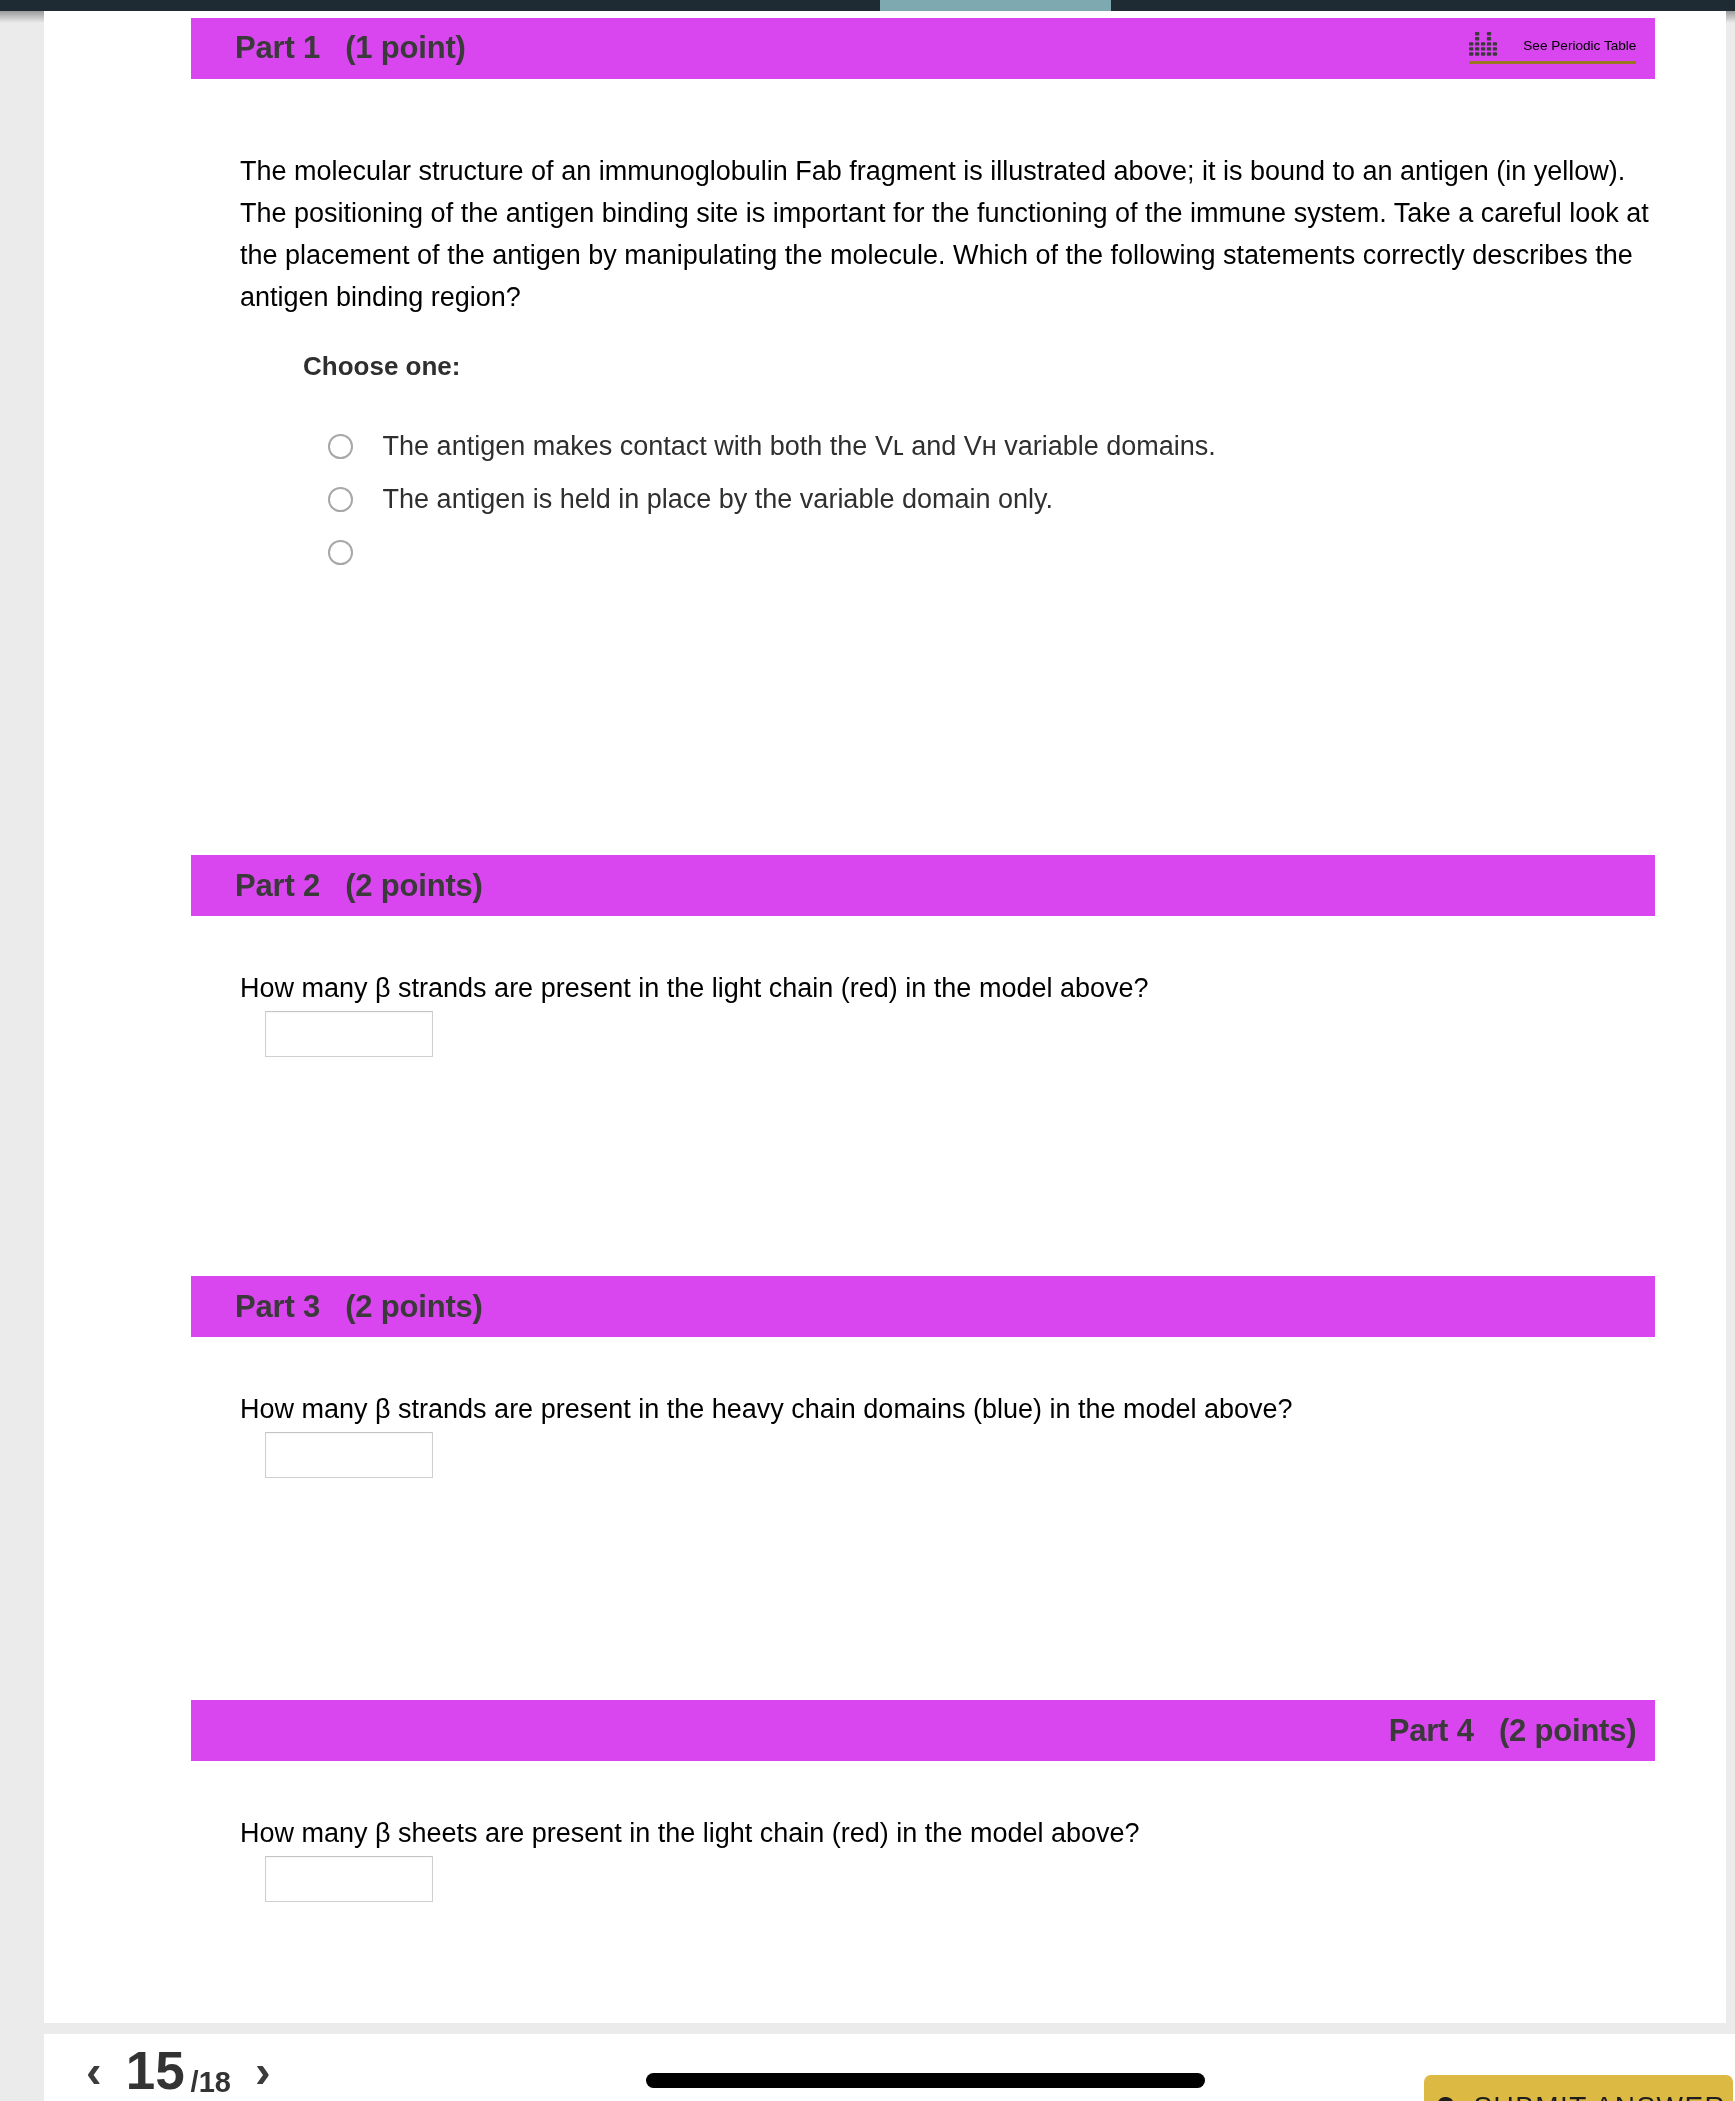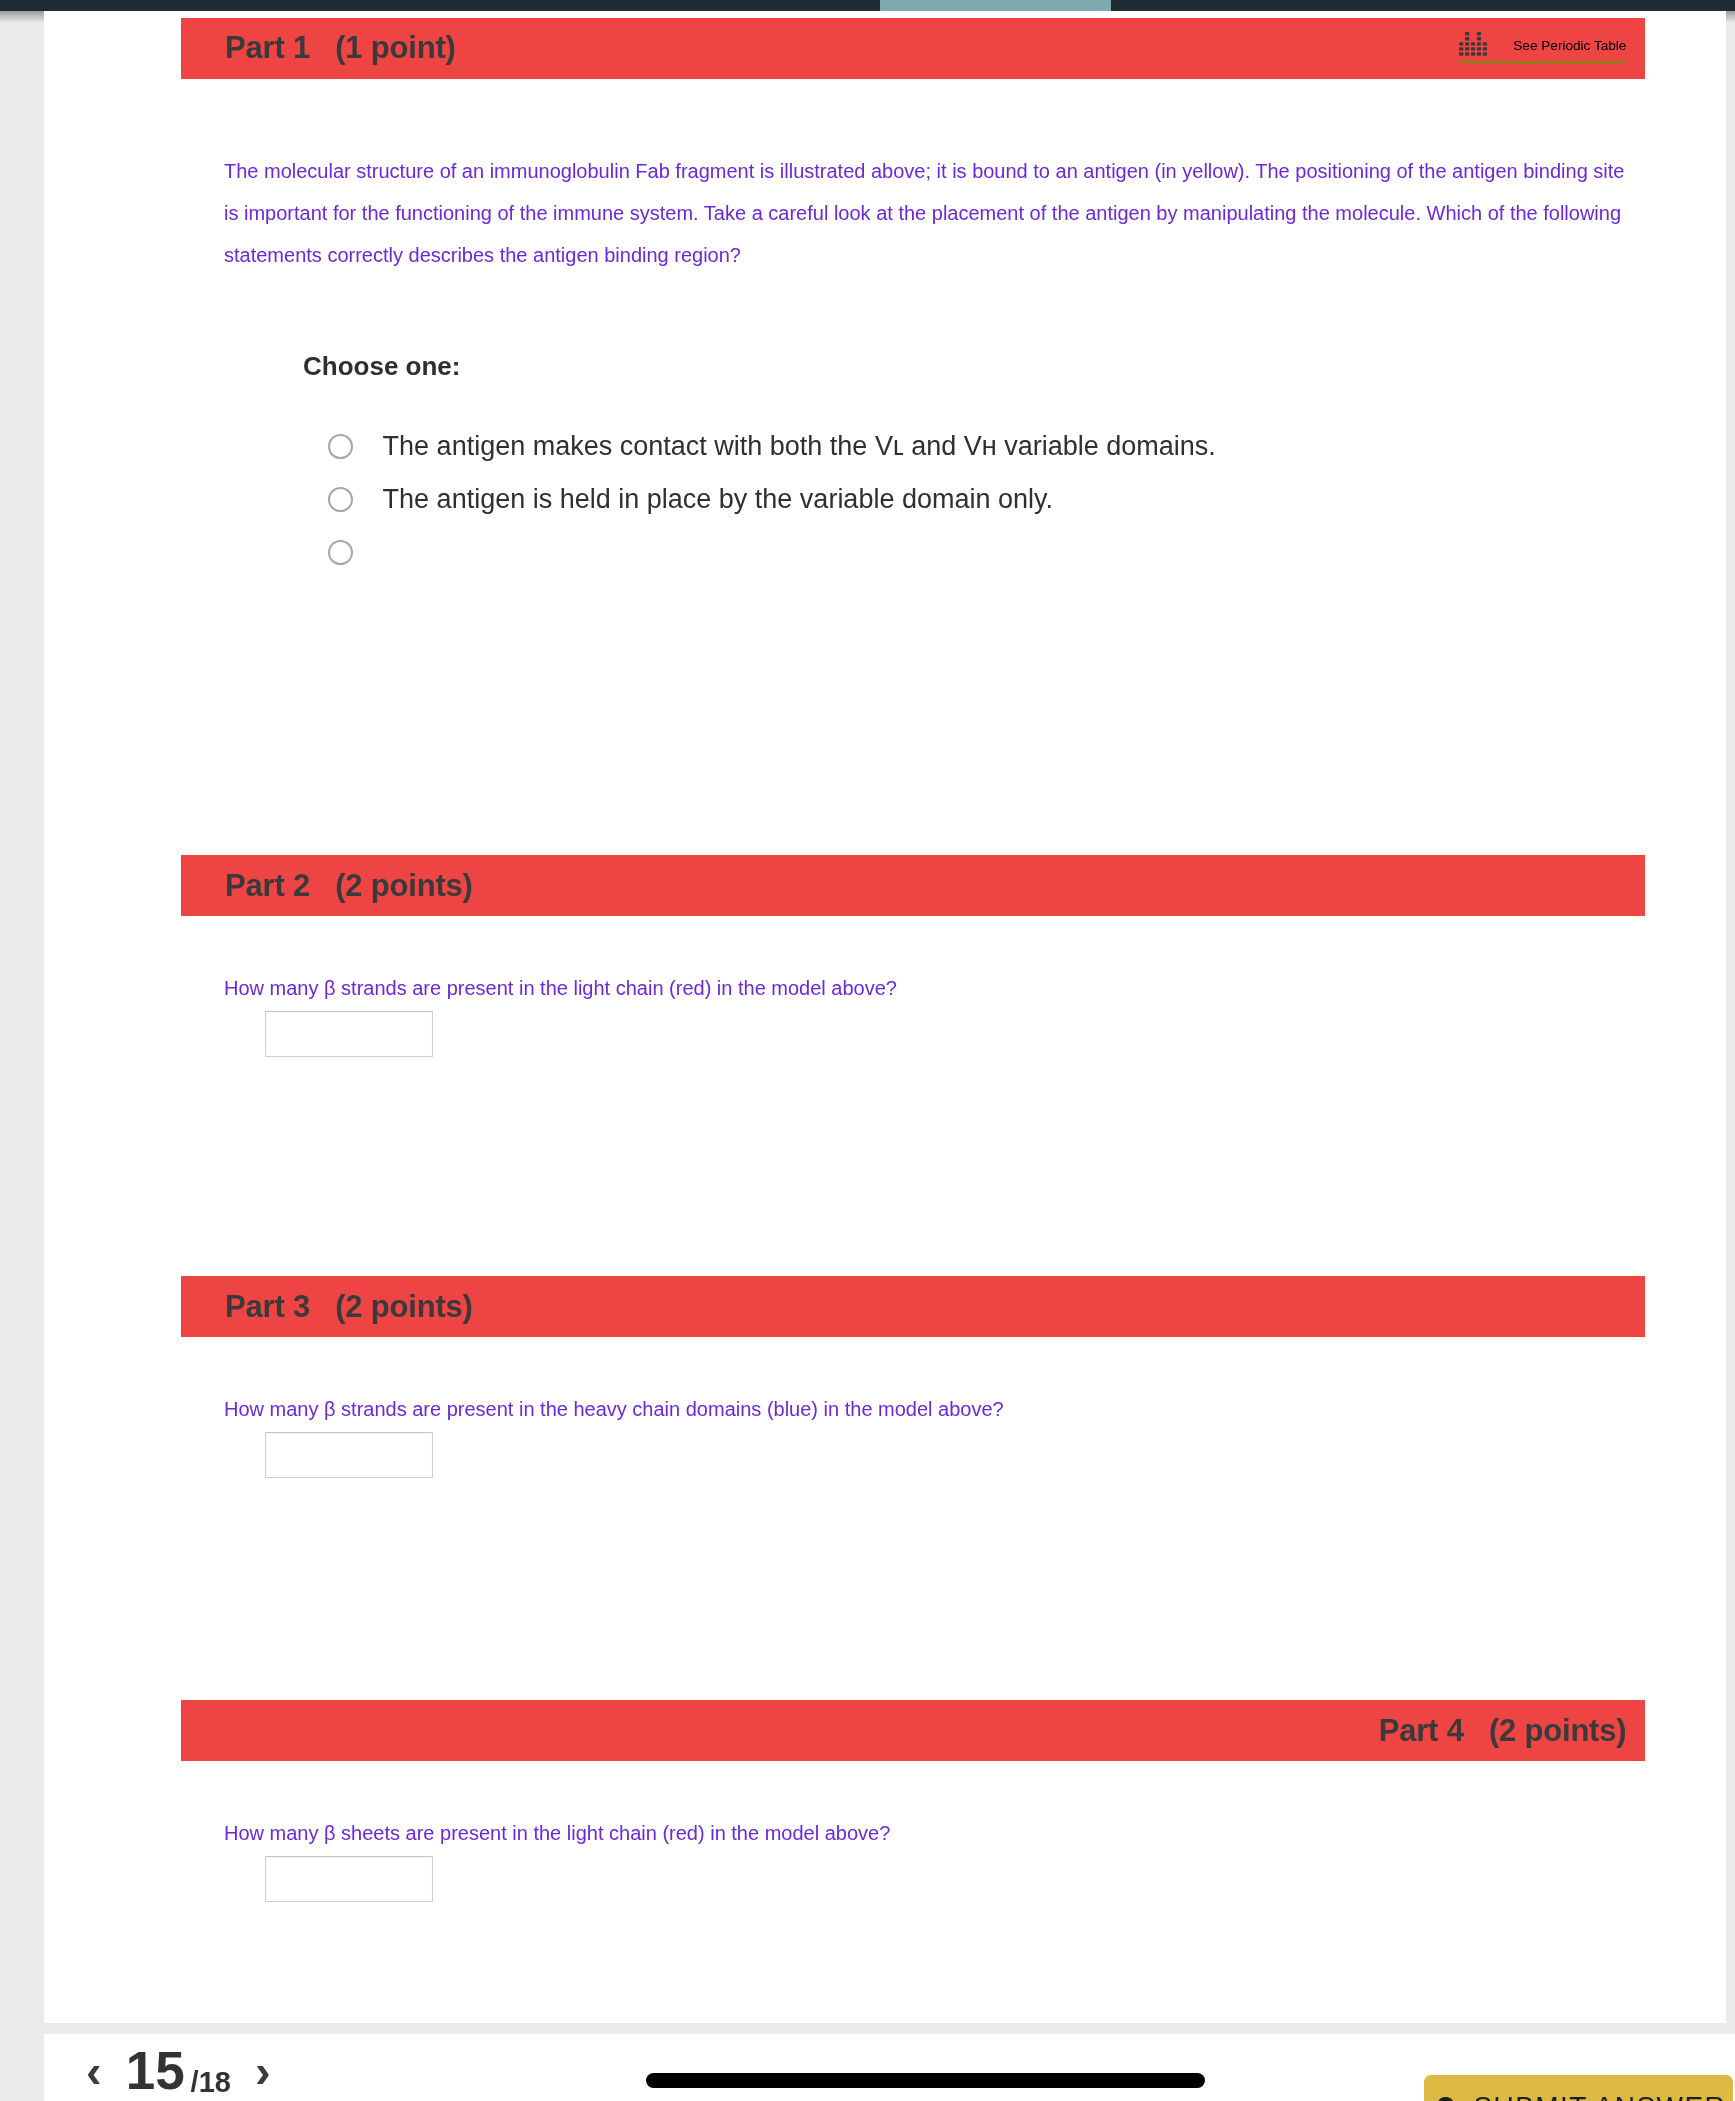--- a/index.html
+++ b/index.html
@@ -50,24 +50,24 @@
     left: 44px;
     width: 1682px;
     height: 2012px;
     background: #ffffff;
     overflow: hidden;
   }
 
   
   .part-header {
     position: absolute;
-    left: 137px;
+    left: 147px;
     width: 1464px;
     height: 61px;
-    background: #ef4444;
+    background: #d946ef;
     display: flex;
     align-items: center;
     justify-content: space-between;
     padding: 0 18.6px 0 44px;
   }
   .part-header-title {
     font-size: 31px;
     font-weight: bold;
     color: #3a3a3a;
     letter-spacing: -0.2px;
@@ -86,25 +86,25 @@
   }
   .periodic-icon {
     display: block;
     width: 29px;
     height: 25.4px;
   }
 
   
   .question-text {
     position: absolute;
-    left: 180px;
+    left: 196px;
     width: 1420px;
-    font-size: 20px;
+    font-size: 27px;
     line-height: 42px;
-    color: #6d28d9;
+    color: #000000;
   }
 
   .choose-one {
     position: absolute;
     left: 259px;
     font-size: 26px;
     font-weight: bold;
     color: #2f2f2f;
   }
 

